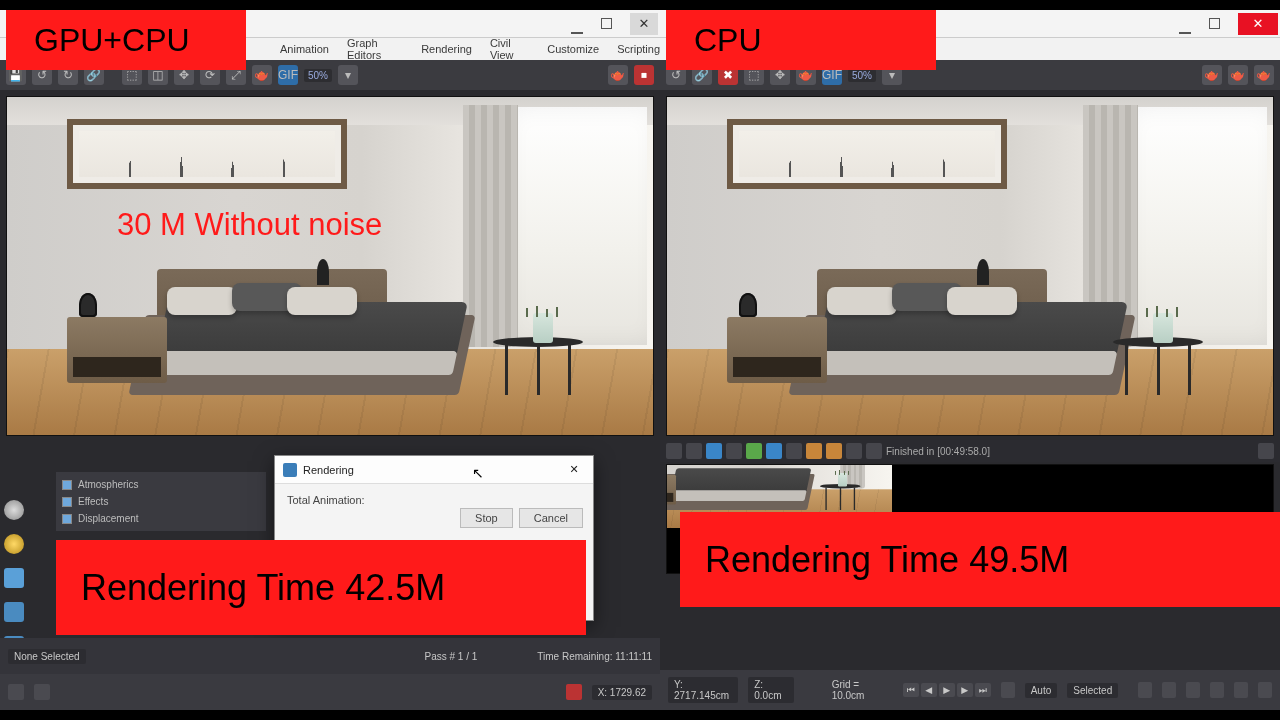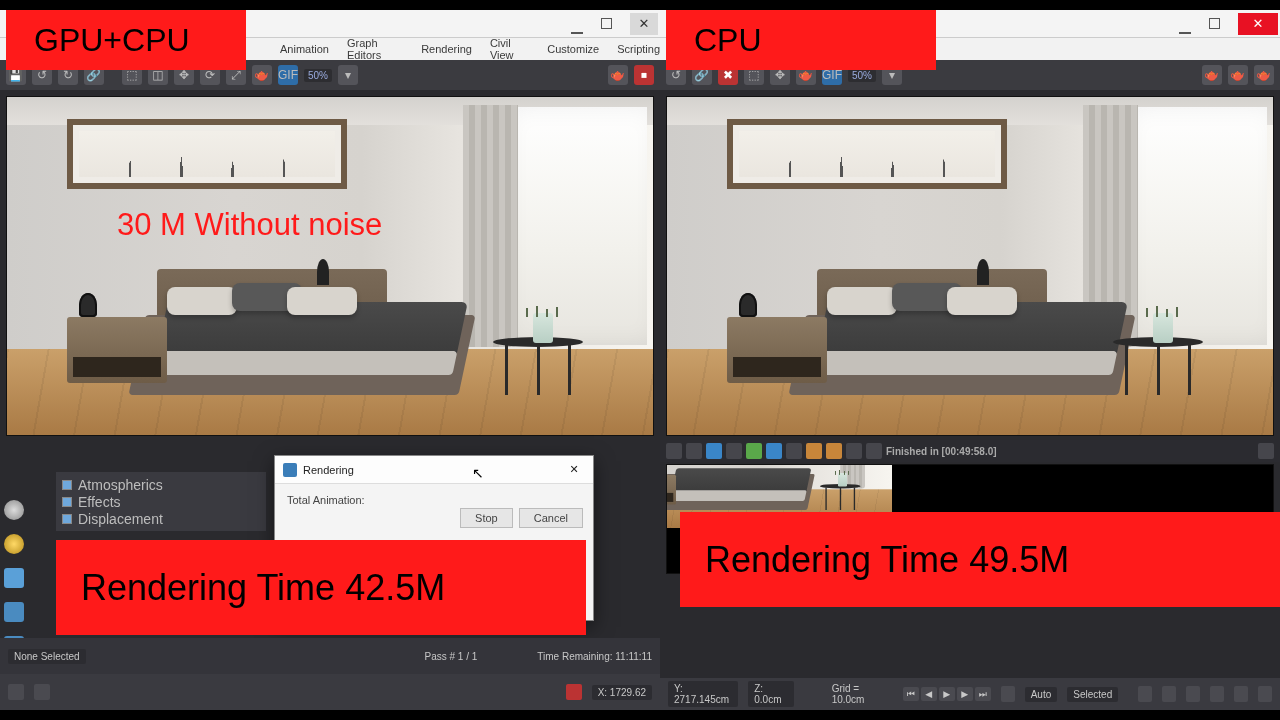--- a/index.html
+++ b/index.html
@@ -95,46 +95,46 @@
   
   .framebuffer-toolbar { height:22px; background:#2b2b30; display:flex; align-items:center; gap:4px; padding:0 6px; font-size:10px; color:#aaa; }
   .framebuffer-toolbar .ftbtn{width:16px;height:16px;background:#46464c;border-radius:2px;}
   .framebuffer-toolbar .accent{background:#3a86c8;}
   .framebuffer-toolbar .orange{background:#c8863a;}
   .framebuffer-toolbar .green{background:#5aa84a;}
 
   .left-side-icons{position:absolute;left:4px;top:490px;display:flex;flex-direction:column;gap:14px;}
   .left-side-icons .sic{width:20px;height:20px;border-radius:50%;}
 
-  .options-panel { position:absolute; left:56px; top:462px; width:210px; background:#3a3a40; color:#bdbdbd; font-size:14px; padding:4px 6px; }
+  .options-panel { position:absolute; left:56px; top:462px; width:210px; background:#3a3a40; color:#bdbdbd; font-size:10px; padding:4px 6px; }
   .opt-row{display:flex;align-items:center;gap:6px;height:17px;}
   .opt-row .cb{width:10px;height:10px;border:1px solid #888;display:inline-block;}
   .opt-row .cb.on{background:#6fa8dc;}
   .options-panel .col2{position:absolute;left:108px;top:4px;}
 
   
   .dialog{position:absolute; left:274px; top:445px; width:320px; background:#ffffff;
     border:1px solid #888; box-shadow:0 6px 18px rgba(0,0,0,.5); font-size:11px; color:#222;}
   .dialog .dtitle{height:28px;display:flex;align-items:center;padding:0 8px;background:#fdfdfd;border-bottom:1px solid #ddd;}
   .dialog .dtitle .dicon{width:14px;height:14px;background:#3a7db8;margin-right:6px;border-radius:2px;}
   .dialog .dclose{margin-left:auto;width:22px;height:18px;display:flex;align-items:center;justify-content:center;}
   .dialog .dbody{padding:10px 12px 14px;color:#444;background:#f4f4f4;}
   .dialog .dbtns{position:absolute;right:10px;top:52px;display:flex;gap:6px;}
   .dialog .dbtn{padding:3px 14px;background:#e6e6e6;border:1px solid #bbb;font-size:11px;}
   .cursor{position:absolute;left:472px;top:455px;font-size:14px;color:#000;}
 
   
-  .fb2{position:absolute;left:0;right:0;top:430px;height:22px;font-weight:bold;}
+  .fb2{position:absolute;left:0;right:0;top:430px;height:22px;}
   .preview-strip{position:absolute;left:6px;right:6px;top:454px;height:110px;
     background:#000;border:1px solid #111;display:flex;}
   .preview-strip .pv{flex:0 0 280px;position:relative;overflow:hidden;}
   .preview-strip .pv .room{transform:scale(.45) translate(-140px,-200px);transform-origin:top left;width:640px;height:340px;position:relative;}
 
   
-  .statusbar{position:absolute;left:0;right:0;bottom:0;height:32px;background:#3a3a40;
+  .statusbar{position:absolute;left:0;right:0;bottom:0;height:40px;background:#3a3a40;
     color:#c8c8c8;font-size:10px;display:flex;align-items:center;padding:0 8px;gap:10px;}
   .statusbar .field{background:#2c2c31;padding:2px 6px;border-radius:2px;}
   .statusbar .tctrl{display:flex;gap:2px;margin-left:6px;}
   .statusbar .tbtn2{width:16px;height:14px;background:#4a4a50;border-radius:2px;display:flex;align-items:center;justify-content:center;font-size:9px;}
   .statusbar .ibtn{width:16px;height:16px;background:#4a4a50;border-radius:2px;}
   .app.left .statusbar{height:36px;}
   .statusbar.upper{bottom:36px;height:20px;background:#34343a;}
 </style>
 </head>
 <body>

